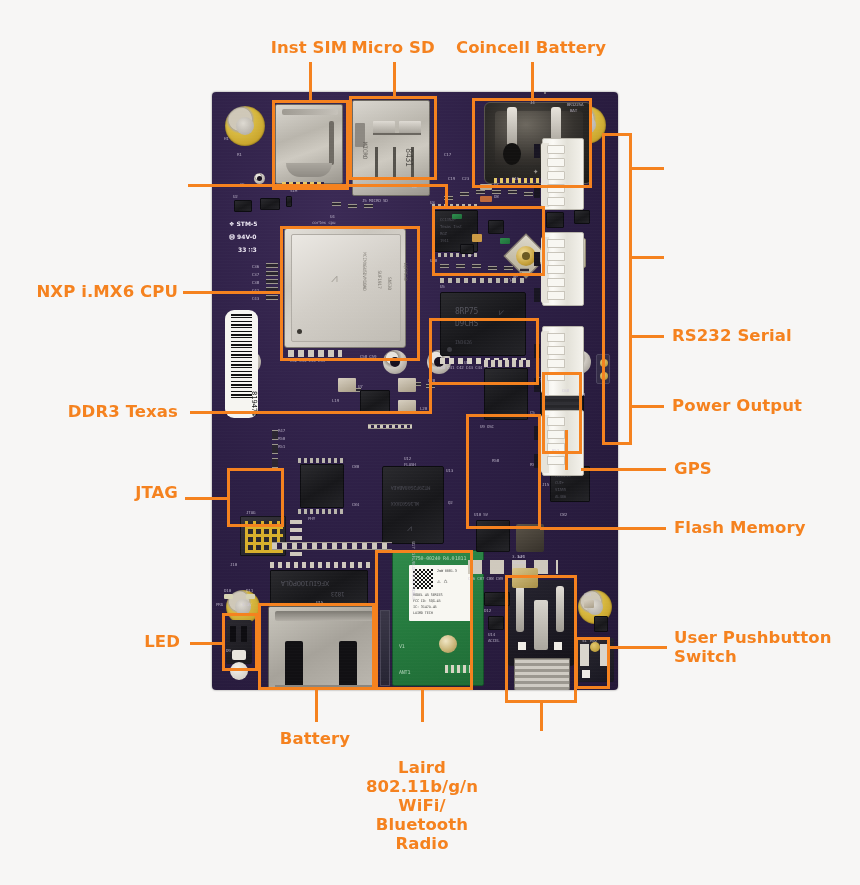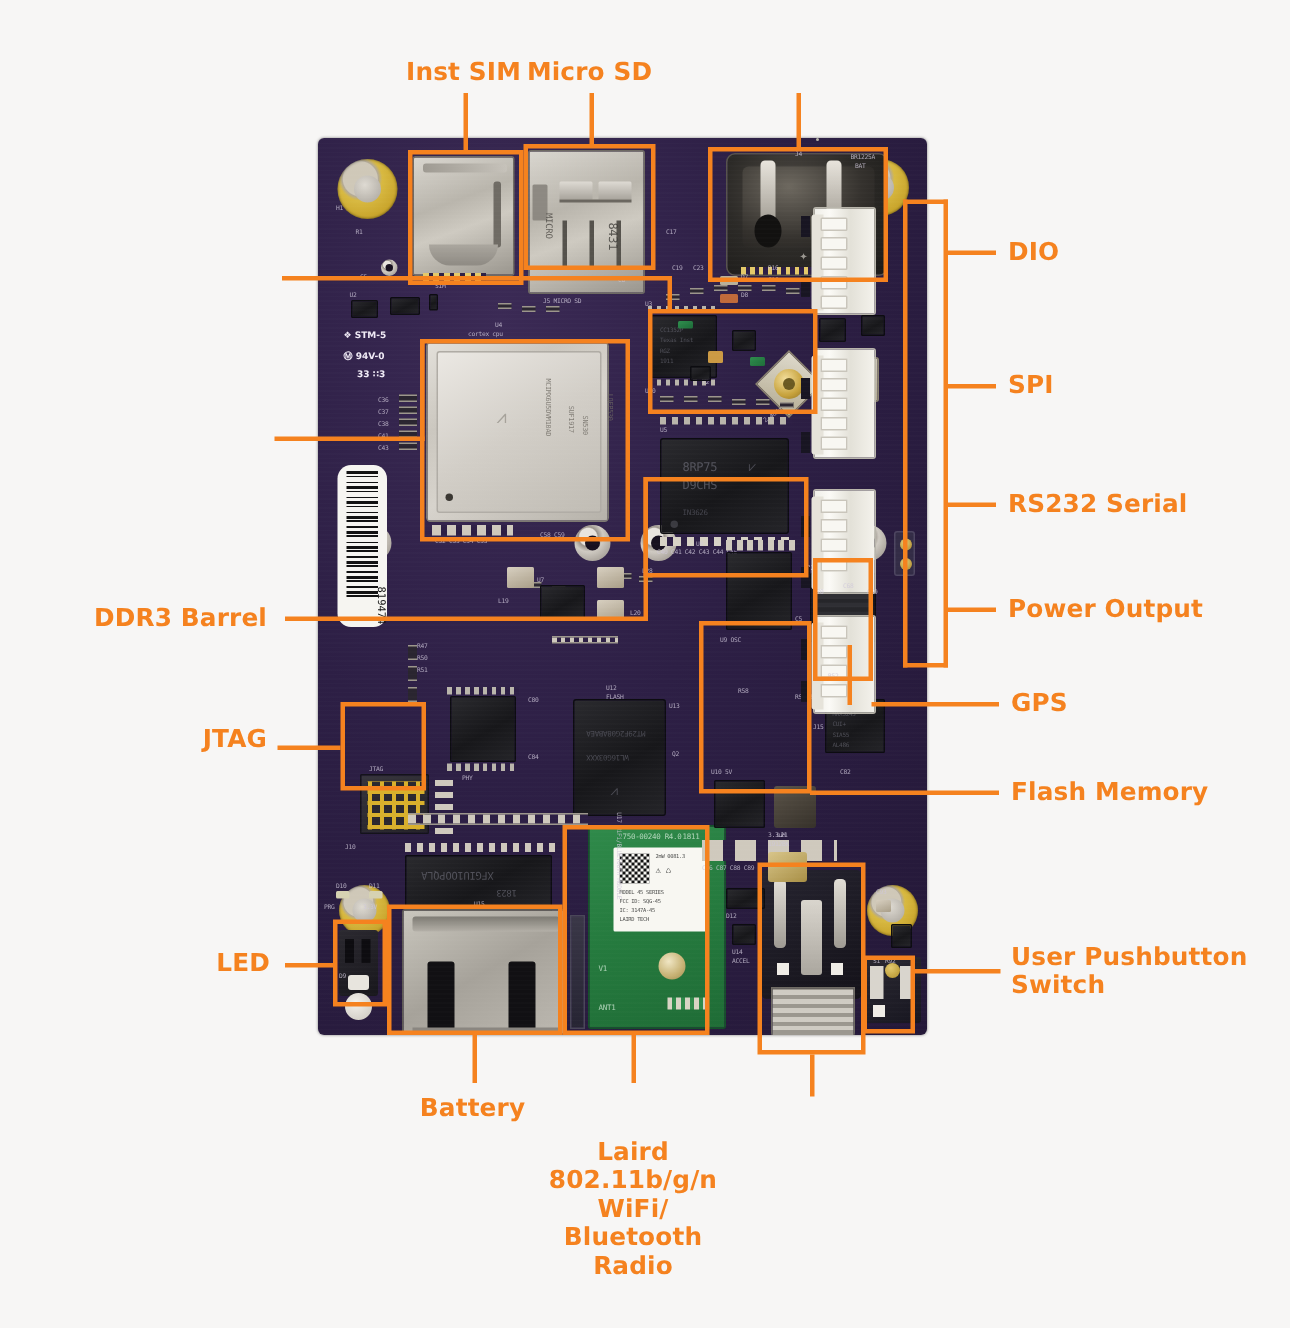--- a/index.html
+++ b/index.html
@@ -526,33 +526,35 @@
   <div class="bx" style="left:272px;top:100px;width:77px;height:90px;"></div>
   <div class="ln vln" style="left:309px;top:62px;height:40px;"></div>
   <div class="lbl c" style="left:239px;top:38px;width:140px;">Inst SIM</div>
 
   <div class="bx" style="left:349px;top:96px;width:88px;height:84px;"></div>
   <div class="ln vln" style="left:393px;top:62px;height:36px;"></div>
   <div class="lbl c" style="left:323px;top:38px;width:140px;">Micro SD</div>
 
   <div class="bx" style="left:472px;top:98px;width:120px;height:90px;"></div>
   <div class="ln vln" style="left:531px;top:62px;height:38px;"></div>
+  <div class="lbl c" style="left:441px;top:38px;width:180px;">Coincell Battery</div>
 
   <div class="ln hln" style="left:188px;top:184px;width:260px;"></div>
   <div class="ln vln" style="left:445px;top:184px;height:24px;"></div>
   <div class="bx" style="left:432px;top:206px;width:113px;height:70px;"></div>
 
   <div class="ln hln" style="left:183px;top:291px;width:100px;"></div>
   <div class="ln vln" style="left:280px;top:226px;height:68px;"></div>
   <div class="bx" style="left:280px;top:226px;width:140px;height:135px;border-top-width:3px;"></div>
+  <div class="lbl r" style="left:0px;top:282px;width:178px;">NXP i.MX6 CPU</div>
 
   <div class="ln hln" style="left:190px;top:411px;width:242px;"></div>
   <div class="ln vln" style="left:429px;top:318px;height:96px;"></div>
   <div class="bx" style="left:429px;top:318px;width:110px;height:67px;"></div>
-  <div class="lbl r" style="left:0px;top:402px;width:178px;">DDR3 Barrel</div>
+  <div class="lbl r" style="left:0px;top:402px;width:178px;">DDR3 Texas</div>
 
   <div class="ln hln" style="left:185px;top:497px;width:42px;"></div>
   <div class="bx" style="left:227px;top:468px;width:57px;height:59px;"></div>
   <div class="lbl r" style="left:60px;top:483px;width:118px;">JTAG</div>
 
   <div class="ln hln" style="left:190px;top:642px;width:32px;"></div>
   <div class="bx" style="left:222px;top:613px;width:36px;height:58px;"></div>
   <div class="lbl r" style="left:60px;top:632px;width:120px;">LED</div>
 
   <div class="bx" style="left:258px;top:603px;width:117px;height:87px;"></div>
@@ -567,24 +569,22 @@
 Bluetooth
 Radio</div>
 
   <div class="bx" style="left:505px;top:575px;width:72px;height:128px;"></div>
   <div class="ln vln" style="left:540px;top:703px;height:28px;"></div>
 
   <div class="bx" style="left:602px;top:133px;width:30px;height:312px;border-left:none;"></div>
   <div class="ln vln" style="left:602px;top:133px;height:312px;"></div>
 
   <div class="ln hln" style="left:630px;top:167px;width:34px;"></div>
-  <div class="lbl l" style="left:672px;top:158px;width:180px;">DIO</div>
 
   <div class="ln hln" style="left:630px;top:256px;width:34px;"></div>
-  <div class="lbl l" style="left:672px;top:247px;width:180px;">SPI</div>
 
   <div class="ln hln" style="left:630px;top:335px;width:34px;"></div>
   <div class="lbl l" style="left:672px;top:326px;width:190px;">RS232 Serial</div>
 
   <div class="ln hln" style="left:630px;top:405px;width:34px;"></div>
   <div class="lbl l" style="left:672px;top:396px;width:190px;">Power Output</div>
 
   <div class="bx" style="left:542px;top:372px;width:40px;height:82px;"></div>
   <div class="ln hln" style="left:581px;top:468px;width:85px;"></div>
   <div class="ln vln" style="left:565px;top:430px;height:40px;"></div>

